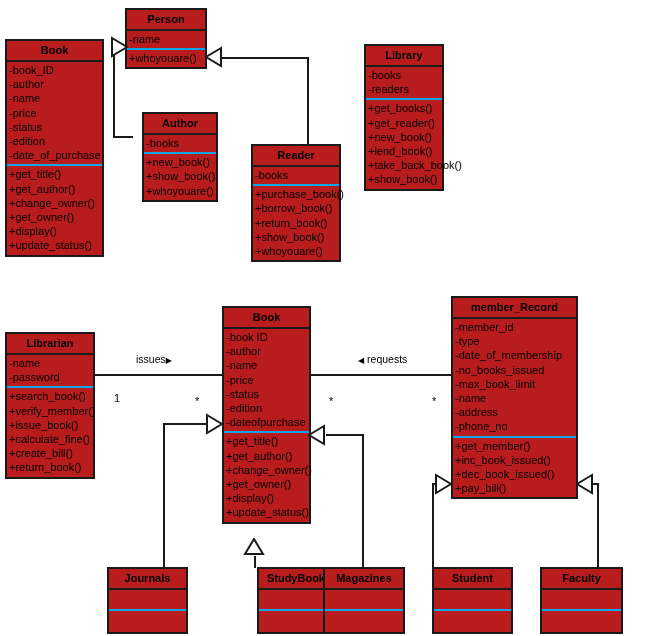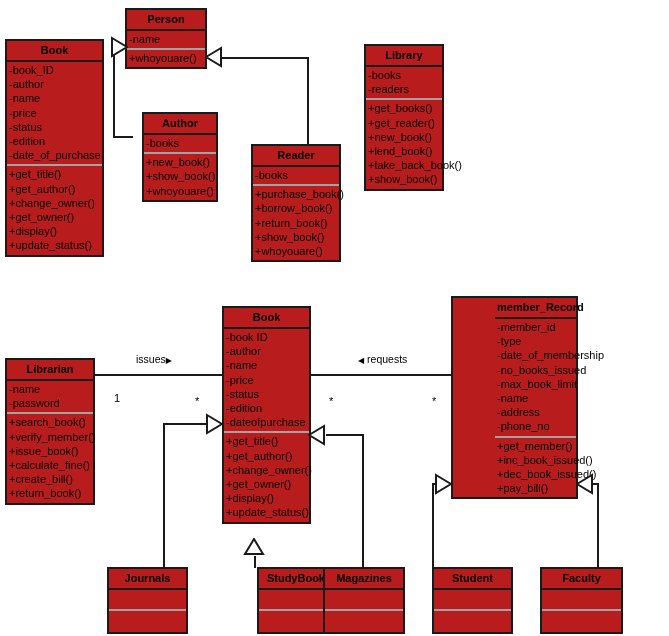--- a/index.html
+++ b/index.html
@@ -29,21 +29,21 @@
     font-size:11px;
     color:#000;
     padding:3px 2px 3px 2px;
     border-bottom:2px solid #1a1a1a;
     line-height:13px;
     white-space:nowrap;
   }
   .uml-section{
     box-sizing:border-box;
     padding:1px 0 2px 0;
-    border-bottom:2px solid #a3a3a3;
+    border-bottom:2px solid #0ea5e9;
   }
   .uml-section.last{border-bottom:none;}
   .uml-section .row{
     font-size:11px;
     line-height:14.2px;
     color:#000;
     padding:0 1px 0 2px;
     white-space:nowrap;
   }
   .uml-section.empty{height:21px;}
@@ -262,21 +262,21 @@
     <div class="uml-section last">
       <div class="row">+get_books()</div>
       <div class="row">+get_reader()</div>
       <div class="row">+new_book()</div>
       <div class="row">+lend_book()</div>
       <div class="row">+take_back_book()</div>
       <div class="row">+show_book()</div>
     </div>
   </div>
 
-  <div class="uml-class" style="left:5px;top:332px;width:90px;margin-top:26px;">
+  <div class="uml-class" style="left:5px;top:332px;width:90px;">
     <div class="uml-name">Librarian</div>
     <div class="uml-section">
       <div class="row">-name</div>
       <div class="row">-password</div>
     </div>
     <div class="uml-section last">
       <div class="row">+search_book()</div>
       <div class="row">+verify_member()</div>
       <div class="row">+issue_book()</div>
       <div class="row">+calculate_fine()</div>
@@ -299,21 +299,21 @@
     <div class="uml-section last">
       <div class="row">+get_title()</div>
       <div class="row">+get_author()</div>
       <div class="row">+change_owner()</div>
       <div class="row">+get_owner()</div>
       <div class="row">+display()</div>
       <div class="row">+update_status()</div>
     </div>
   </div>
 
-  <div class="uml-class" style="left:451px;top:296px;width:127px;padding-left:42px;">
+  <div class="uml-class" style="left:451px;top:296px;width:127px;">
     <div class="uml-name">member_Record</div>
     <div class="uml-section">
       <div class="row">-member_id</div>
       <div class="row">-type</div>
       <div class="row">-date_of_membership</div>
       <div class="row">-no_books_issued</div>
       <div class="row">-max_book_limit</div>
       <div class="row">-name</div>
       <div class="row">-address</div>
       <div class="row">-phone_no</div>

